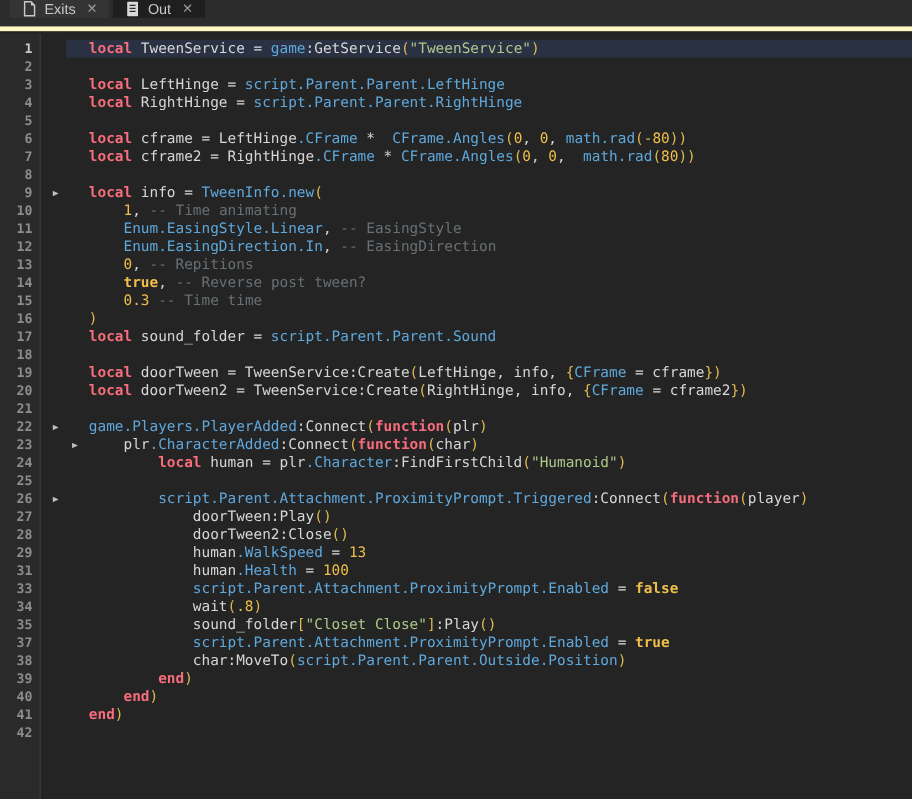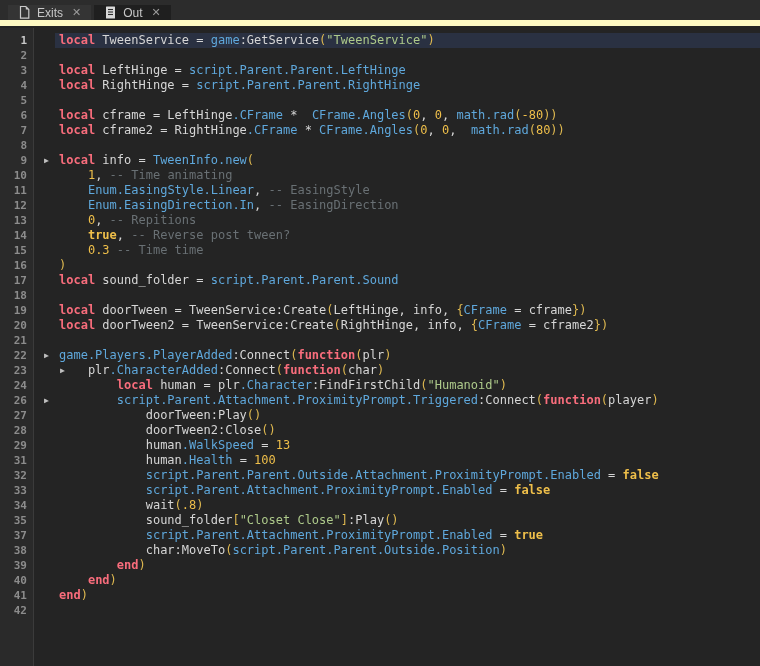--- a/index.html
+++ b/index.html
@@ -3,22 +3,22 @@
 <meta charset="utf-8">
 <style>
   * { margin:0; padding:0; box-sizing:border-box; }
   html,body { width:760px; height:666px; overflow:hidden; }
   body { background:var(--editor_bg,#242424); }
   .screen { position:relative; width:760px; height:666px; }
 
   
   .tabbar {
     height:26px; background:var(--tabbar_bg,#2C2C2C);
-    display:flex; align-items:flex-end; padding-left:8px;
-    border-bottom:6px solid #fef9c3;
+    display:flex; align-items:flex-start; padding-left:8px;
+    border-bottom:4px solid #fef9c3;
   }
   .tab {
     display:flex; align-items:center; gap:6px; padding:0 10px; margin-right:3px;
     font-family:"Liberation Sans",sans-serif; font-size:12px;
     color:var(--tab_text,#C8C8C8); background:var(--tab_inactive_bg,#1F1F1F);
     cursor:default;
   }
   .tab.active { background:var(--tab_active_bg,#343434); }
   .tab .tab-close { font-size:11px; color:#9B9B9B; margin-left:3px; }
   .tab svg { display:block; }
@@ -40,21 +40,21 @@
     flex:none; width:34px; padding-right:7px; text-align:right;
     color:var(--line_number,#8C8C8C); font-weight:bold; font-size:11px;
     position:relative; z-index:1;
   }
   .line.selected .num { color:var(--line_number_active,#C9C9C9); }
   .fold-arrow {
     position:absolute; top:0; z-index:2;
     font-size:8px; line-height:15px; color:var(--fold_arrow,#BFBFBF);
     cursor:default;
   }
-  .code { flex:1; white-space:pre; margin-left:21px; padding-left:4px; }
+  .code { flex:1; white-space:pre; margin-left:21px; padding-left:19px; }
   .line.selected .code { background:var(--selection_bg,#2A3142); }
 
   .tk-kw    { color:var(--kw,#F86D7C); font-weight:bold; }
   .tk-prop  { color:var(--prop,#5FA8DC); }
   .tk-str   { color:var(--str,#ADC98A); }
   .tk-num   { color:var(--num,#EFBF4A); }
   .tk-bool  { color:var(--bool,#EFBF4A); font-weight:bold;margin-top:18px; }
   .tk-paren { color:var(--paren,#DFB950); }
   .tk-cmt   { color:var(--cmt,#697074); }
   .tk-txt   { color:var(--txt,#D6D6D6); }
@@ -181,20 +181,24 @@
         <div class="line">
           <span class="num">23</span>
           <span class="fold-arrow" style="left: 60px;">▶</span>
           <span class="code"><span class="tk-txt">    plr</span><span class="tk-prop">.CharacterAdded</span><span class="tk-txt">:Connect</span><span class="tk-paren">(</span><span class="tk-kw">function</span><span class="tk-paren">(</span><span class="tk-txt">char</span><span class="tk-paren">)</span></span>
         </div>
         <div class="line">
           <span class="num">24</span>
           <span class="code"><span class="tk-txt">        </span><span class="tk-kw">local</span><span class="tk-txt"> human = plr</span><span class="tk-prop">.Character</span><span class="tk-txt">:FindFirstChild</span><span class="tk-paren">(</span><span class="tk-str">"Humanoid"</span><span class="tk-paren">)</span></span>
         </div>
         <div class="line">
+          <span class="num">25</span>
+          <span class="code"></span>
+        </div>
+        <div class="line">
           <span class="num">26</span>
           <span class="fold-arrow" style="left: 44px;">▶</span>
           <span class="code"><span class="tk-txt">        </span><span class="tk-prop">script.Parent.Attachment.ProximityPrompt.Triggered</span><span class="tk-txt">:Connect</span><span class="tk-paren">(</span><span class="tk-kw">function</span><span class="tk-paren">(</span><span class="tk-txt">player</span><span class="tk-paren">)</span></span>
         </div>
         <div class="line">
           <span class="num">27</span>
           <span class="code"><span class="tk-txt">            doorTween:Play</span><span class="tk-paren">()</span></span>
         </div>
         <div class="line">
           <span class="num">28</span>
@@ -202,24 +206,20 @@
         </div>
         <div class="line">
           <span class="num">29</span>
           <span class="code"><span class="tk-txt">            human</span><span class="tk-prop">.WalkSpeed</span><span class="tk-txt"> = </span><span class="tk-num">13</span></span>
         </div>
         <div class="line">
           <span class="num">31</span>
           <span class="code"><span class="tk-txt">            human</span><span class="tk-prop">.Health</span><span class="tk-txt"> = </span><span class="tk-num">100</span></span>
         </div>
         <div class="line">
-          <span class="num">32</span>
-          <span class="code"><span class="tk-txt">            </span><span class="tk-prop">script.Parent.Parent.Outside.Attachment.ProximityPrompt.Enabled</span><span class="tk-txt"> = </span><span class="tk-bool">false</span></span>
-        </div>
-        <div class="line">
           <span class="num">33</span>
           <span class="code"><span class="tk-txt">            </span><span class="tk-prop">script.Parent.Attachment.ProximityPrompt.Enabled</span><span class="tk-txt"> = </span><span class="tk-bool">false</span></span>
         </div>
         <div class="line">
           <span class="num">34</span>
           <span class="code"><span class="tk-txt">            wait</span><span class="tk-paren">(</span><span class="tk-num">.8</span><span class="tk-paren">)</span></span>
         </div>
         <div class="line">
           <span class="num">35</span>
           <span class="code"><span class="tk-txt">            sound_folder</span><span class="tk-paren">[</span><span class="tk-str">"Closet Close"</span><span class="tk-paren">]</span><span class="tk-txt">:Play</span><span class="tk-paren">()</span></span>

